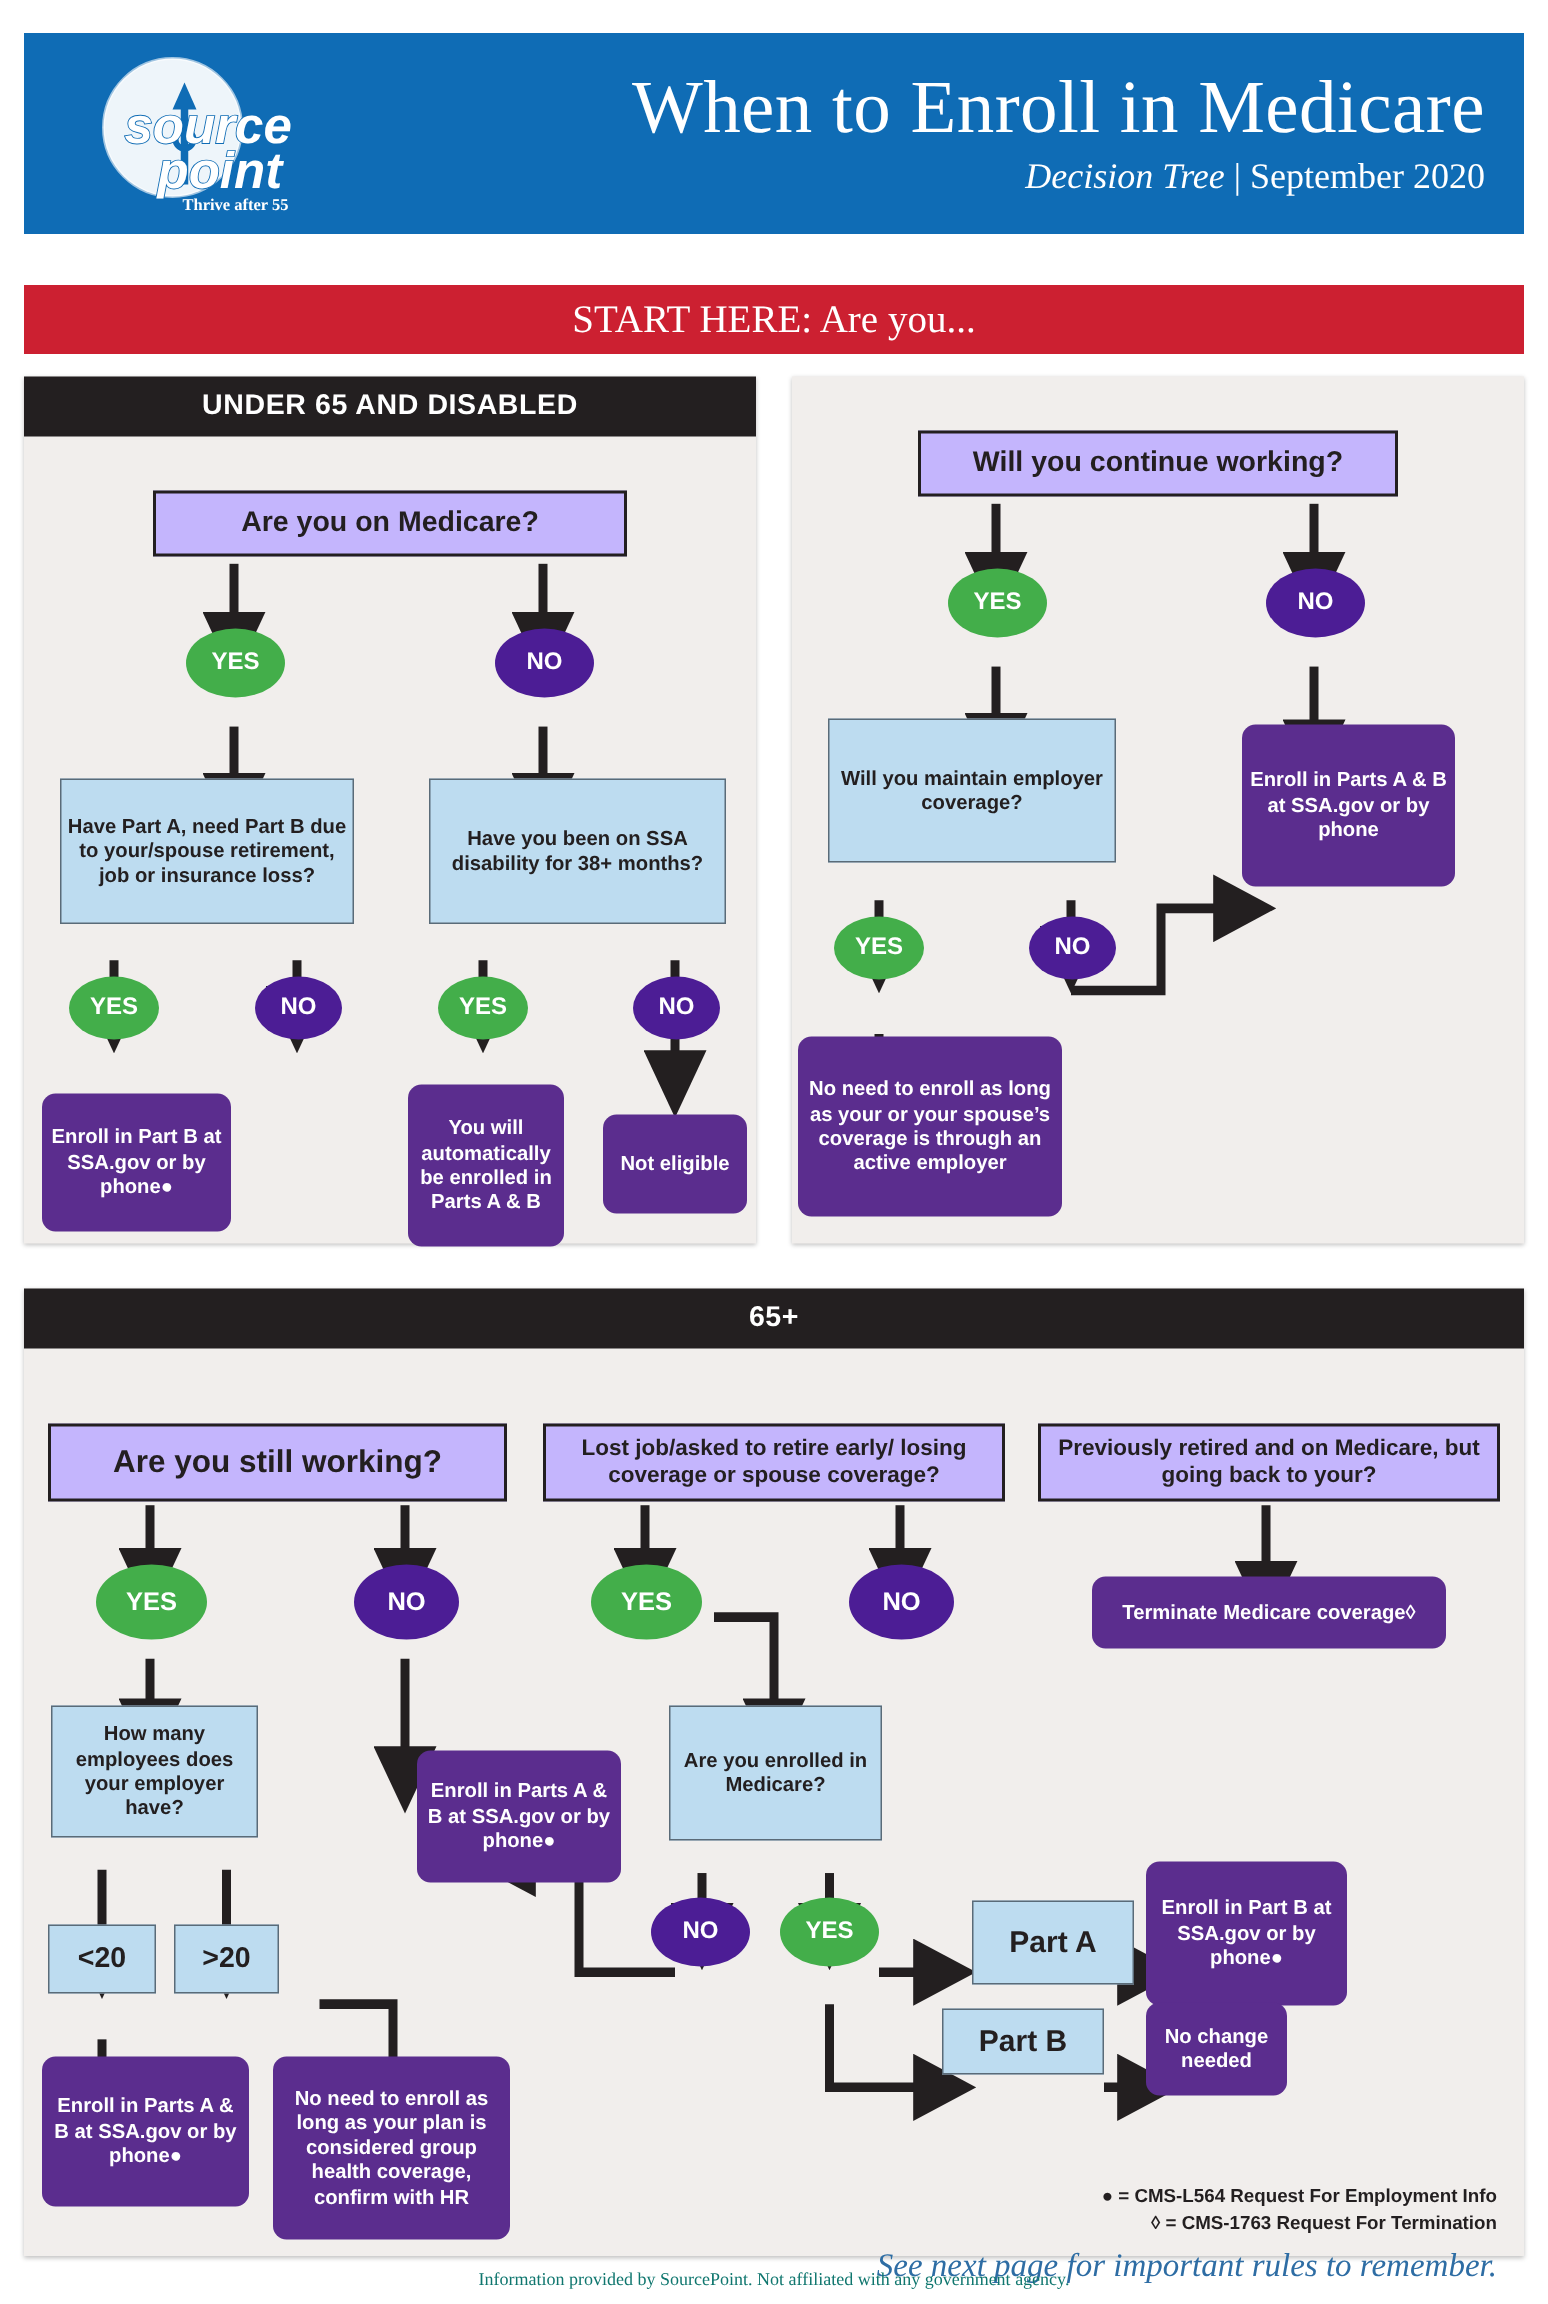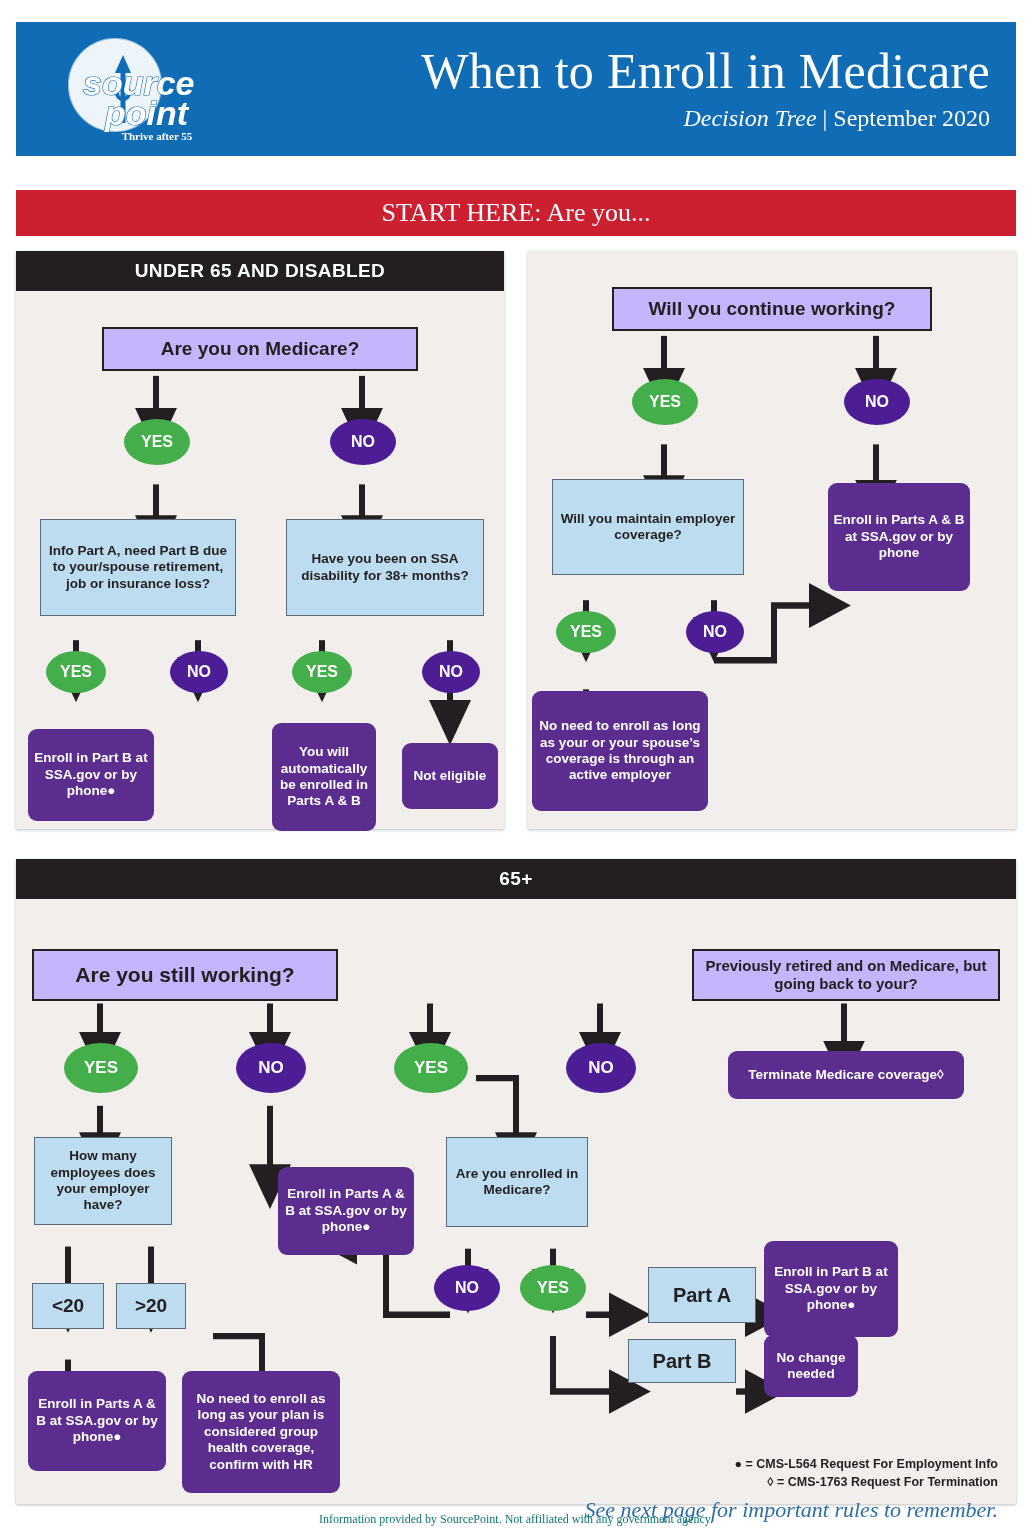--- a/index.html
+++ b/index.html
@@ -155,21 +155,21 @@
     </div>
 
     <div class="node pill yes" style="left:108px; top:128px; width:66px; height:46px;">
       <span>YES</span>
     </div>
     <div class="node pill no" style="left:314px; top:128px; width:66px; height:46px;">
       <span>NO</span>
     </div>
 
     <div class="node q-blue" style="left:24px; top:228px; width:196px; height:97px;">
-      <span>Info Part A, need Part B due to your/spouse retirement, job or insurance loss?</span>
+      <span>Have Part A, need Part B due to your/spouse retirement, job or insurance loss?</span>
     </div>
     <div class="node q-blue" style="left:270px; top:228px; width:198px; height:97px;">
       <span>Have you been on SSA disability for 38+ months?</span>
     </div>
 
     <div class="node pill yes" style="left:30px; top:360px; width:60px; height:42px;">
       <span>YES</span>
     </div>
     <div class="node pill no" style="left:154px; top:360px; width:58px; height:42px;">
       <span>NO</span>
@@ -309,20 +309,23 @@
       <span>&gt;20</span>
     </div>
 
     <div class="node purple" style="left:12px; top:472px; width:138px; height:100px;">
       <span>Enroll in Parts A &amp; B at SSA.gov or by phone●</span>
     </div>
     <div class="node purple" style="left:166px; top:472px; width:158px; height:122px;">
       <span>No need to enroll as long as your plan is considered group health coverage, confirm with HR</span>
     </div>
 
+    <div class="node q-white" style="left:346px; top:50px; width:308px; height:52px; font-size:15px;">
+      <span>Lost job/asked to retire early/ losing coverage or spouse coverage?</span>
+    </div>
     <div class="node pill yes" style="left:378px; top:144px; width:74px; height:50px; font-size:17px;">
       <span>YES</span>
     </div>
     <div class="node pill no" style="left:550px; top:144px; width:70px; height:50px; font-size:17px;">
       <span>NO</span>
     </div>
 
     <div class="node q-blue" style="left:430px; top:238px; width:142px; height:90px;">
       <span>Are you enrolled in Medicare?</span>
     </div>

